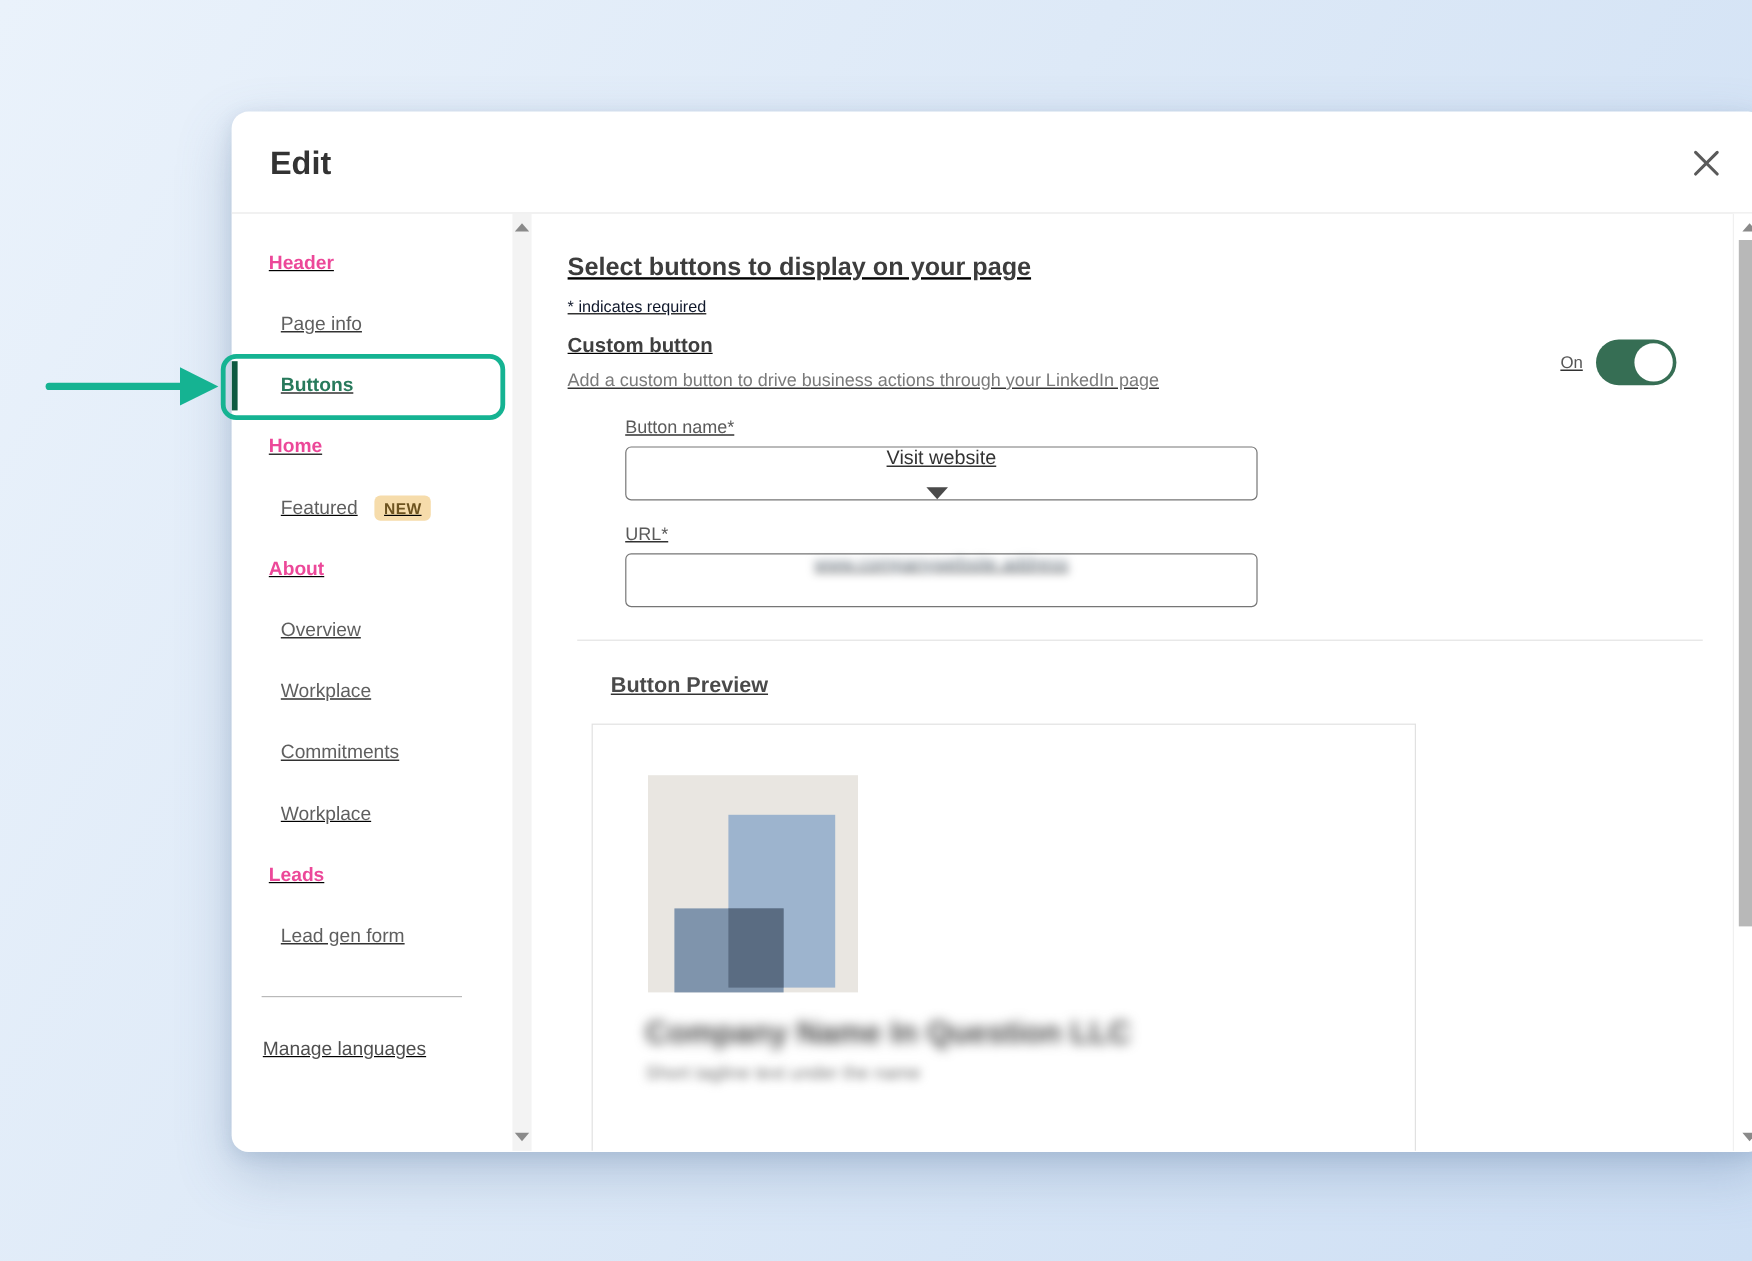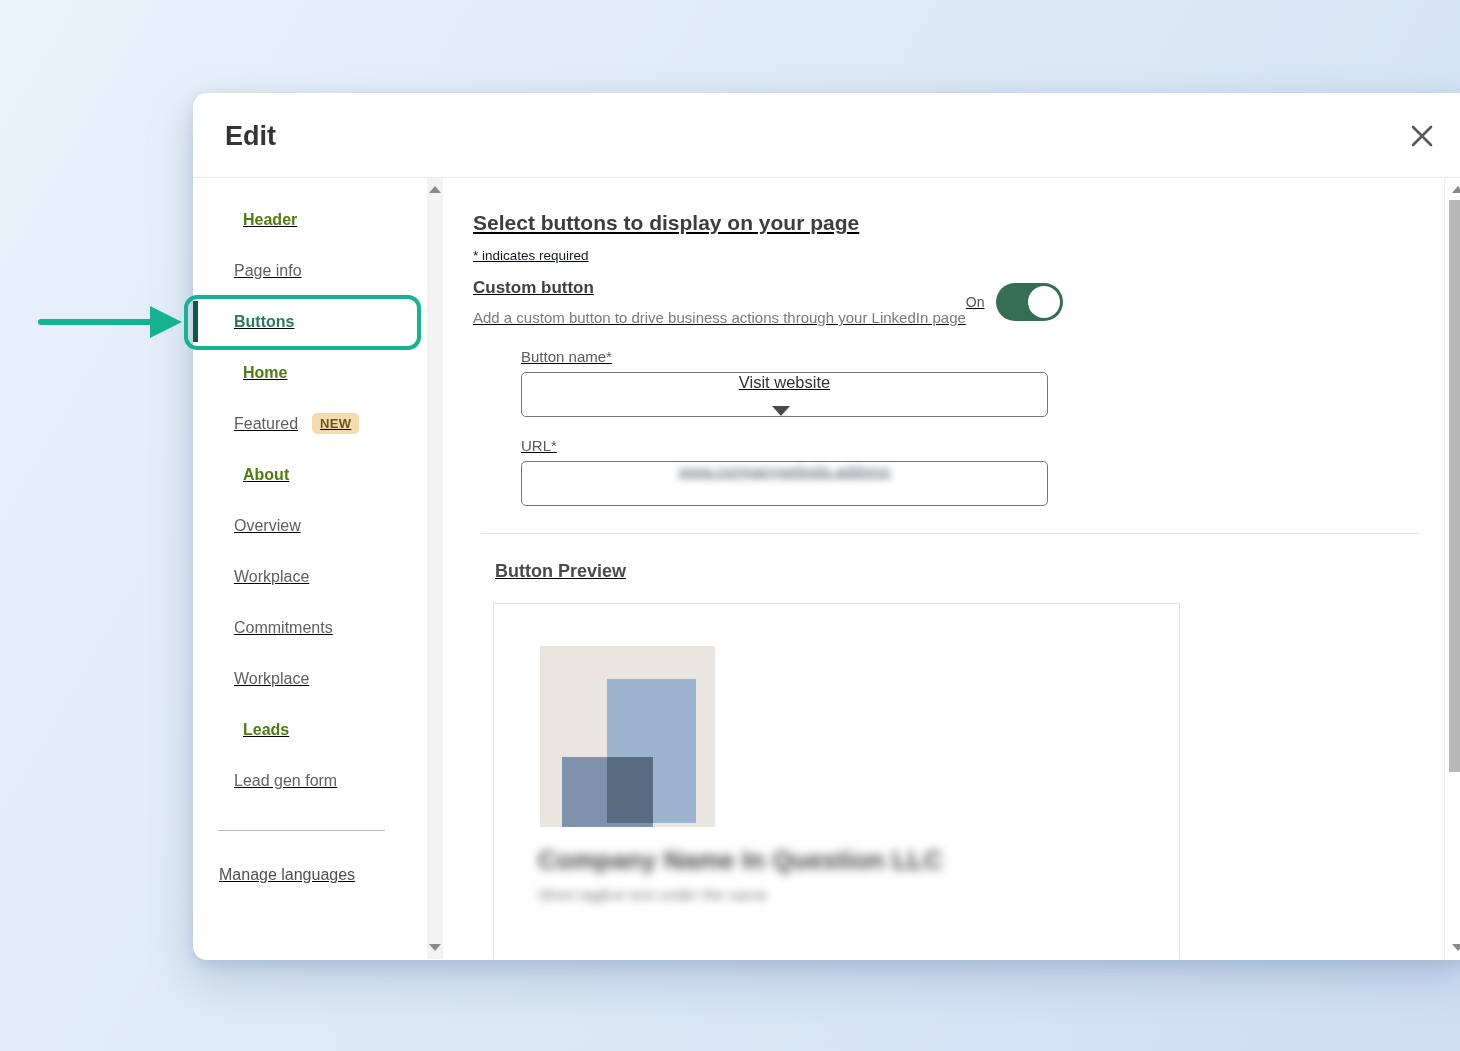--- a/index.html
+++ b/index.html
@@ -46,21 +46,21 @@
     position:absolute;right:34px;top:28px;width:30px;height:30px;background:transparent;border:0;cursor:pointer;
     display:flex;align-items:center;justify-content:center;
   }
   .close-btn svg{display:block;}
 
   .dialog-body{display:flex;height:781px;}
 
   
   .sidebar{width:234px;padding-top:16px;position:relative;flex:none;}
   .nav-item{height:51px;display:flex;align-items:center;font-size:16px;cursor:pointer;position:relative;}
-  .nav-item.section{padding-left:50px;font-weight:700;color:#4d7c0f;}
+  .nav-item.section{padding-left:31px;font-weight:700;color:#ec4899;}
   .nav-item.sub{padding-left:41px;color:#5f5f5f;}
   .nav-item.sub.active{color:var(--active-green);font-weight:700;}
   .nav-item.sub.active::before{
     content:"";position:absolute;left:0;top:5px;bottom:5px;width:5px;background:var(--indicator-green);
   }
   .badge{
     margin-left:14px;background:var(--badge-bg);color:var(--badge-text);
     font-size:13px;font-weight:700;padding:3px 8px;border-radius:5px;letter-spacing:.3px;
   }
   .sidebar-divider{height:1px;background:#b9b9b9;margin:24px 42px 0 25px;}
@@ -69,42 +69,42 @@
   
   .sb-track{width:16px;flex:none;position:relative;background:#f3f3f3;}
   .tri-up,.tri-down{position:absolute;left:50%;transform:translateX(-50%);width:0;height:0;}
   .tri-up{top:8px;border-left:6px solid transparent;border-right:6px solid transparent;border-bottom:7px solid #8a8a8a;}
   .tri-down{bottom:8px;border-left:6px solid transparent;border-right:6px solid transparent;border-top:7px solid #8a8a8a;}
 
   
   .content{flex:1;padding:0 25px 0 30px;overflow:hidden;position:relative;}
   .section-heading{margin-top:33px;font-size:21px;font-weight:700;color:#3d3d3d;}
   .required-note{margin-top:13px;font-size:13.5px;color:#0f172a;}
-  .custom-row{margin-top:15px;display:flex;align-items:center;}
+  .custom-row{margin-top:15px;display:flex;align-items:center;justify-content:space-between;}
   .custom-label{font-size:17px;font-weight:600;color:#3f3f3f;}
   .custom-desc{margin-top:11px;font-size:15px;color:#7a7a7a;}
   .toggle-wrap{display:flex;align-items:center;margin-right:22px;flex:none;}
   .toggle-state{font-size:14px;color:#555;margin-right:11px;}
   .toggle{width:67px;height:38px;border-radius:19px;background:var(--toggle-green);position:relative;cursor:pointer;flex:none;}
   .knob{position:absolute;right:3px;top:3px;width:32px;height:32px;border-radius:50%;background:#fff;}
 
   .form-block{margin-left:48px;margin-top:22px;width:527px;}
   .field-label{display:block;font-size:15px;color:#5a5a5a;}
   .select,.text-input{
     margin-top:7px;height:45px;border:1.5px solid #767676;border-radius:5px;background:#fff;
     display:flex;align-items:center;padding:0 16px;font-size:16.5px;color:#333;cursor:pointer;flex-direction:column;
   }
   .select{justify-content:space-between;}
   .caret{width:0;height:0;border-left:9px solid transparent;border-right:9px solid transparent;border-top:10px solid #4a4a4a;margin-right:8px;}
   .url-label{margin-top:20px;}
   .blurred-mild{filter:blur(3.5px);color:#5d6a76;font-size:15.5px;white-space:nowrap;}
 
   .content-divider{border:0;height:1px;background:#e3e3e3;margin:27px 0 0 8px;}
 
-  .preview-heading{margin:27px 0 0 22px;font-size:18px;font-weight:600;color:#4a4a4a;}
+  .preview-heading{margin:27px 0 0 36px;font-size:18px;font-weight:600;color:#4a4a4a;}
   .preview-card{
     margin:21px 0 0 20px;width:687px;height:400px;
     border:1px solid #e1e1e1;background:#fff;position:relative;
   }
   .logo{position:absolute;left:46px;top:42px;width:175px;height:181px;background:#e9e6e1;}
   .logo .bar{position:absolute;}
   .bar.tall{left:38%;top:18%;width:51%;height:80%;background:#9db4ce;}
   .bar.short{left:12.5%;top:61.5%;width:52%;height:38.5%;background:#7f94ac;}
   .bar.overlap{left:38%;top:61.5%;width:26.5%;height:36.5%;background:#5a6c82;}
   .blur-name{position:absolute;left:44px;top:191px;margin-top:50px;font-size:26px;font-weight:700;color:#484848;filter:blur(5px);white-space:nowrap;}

